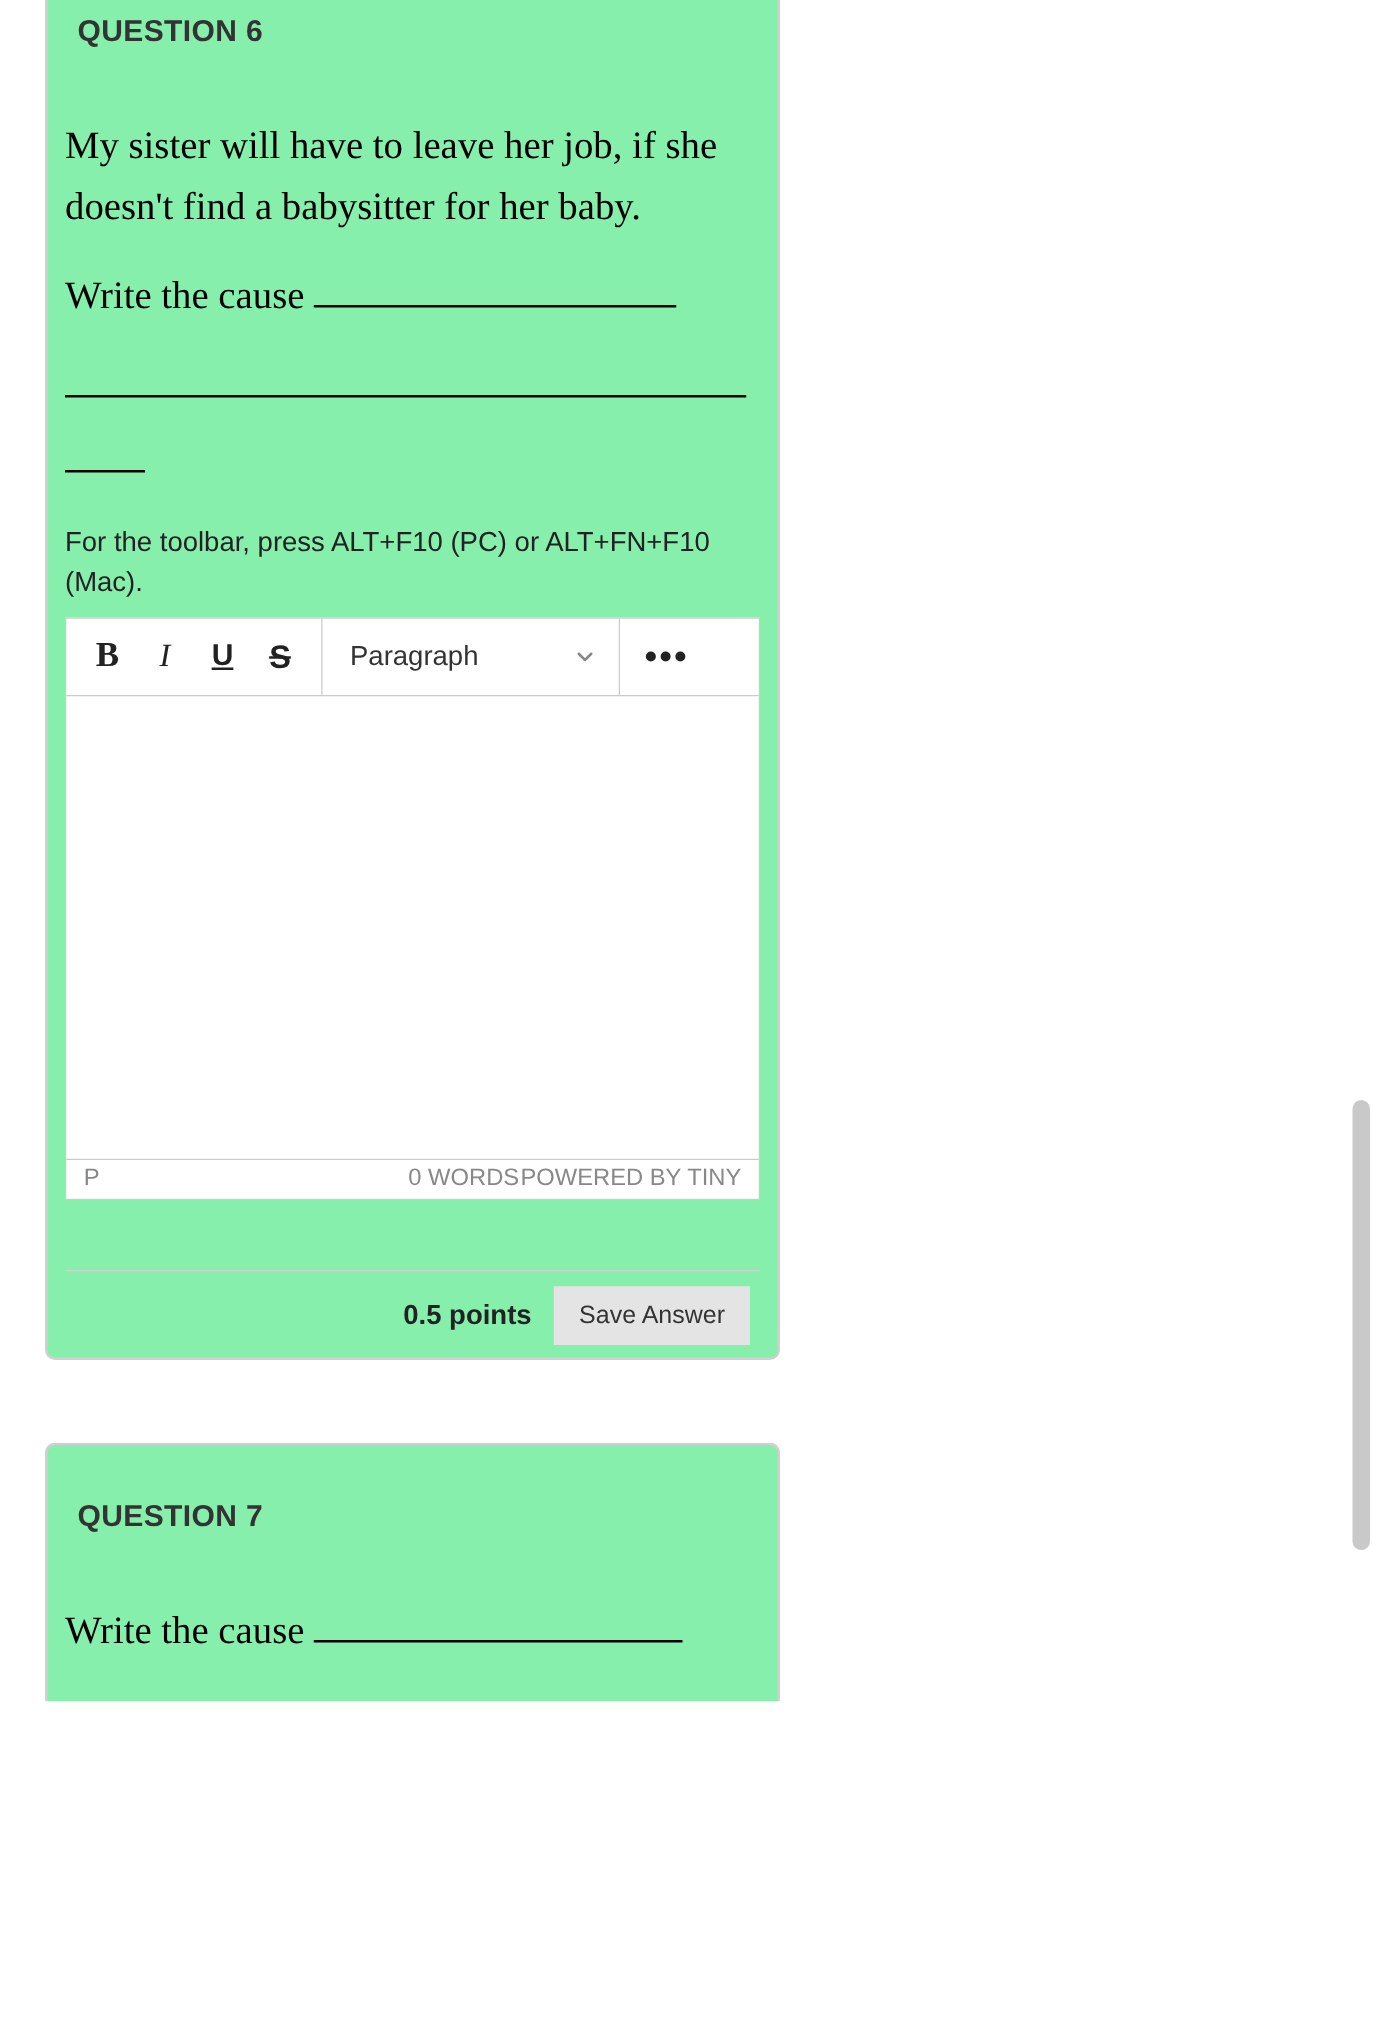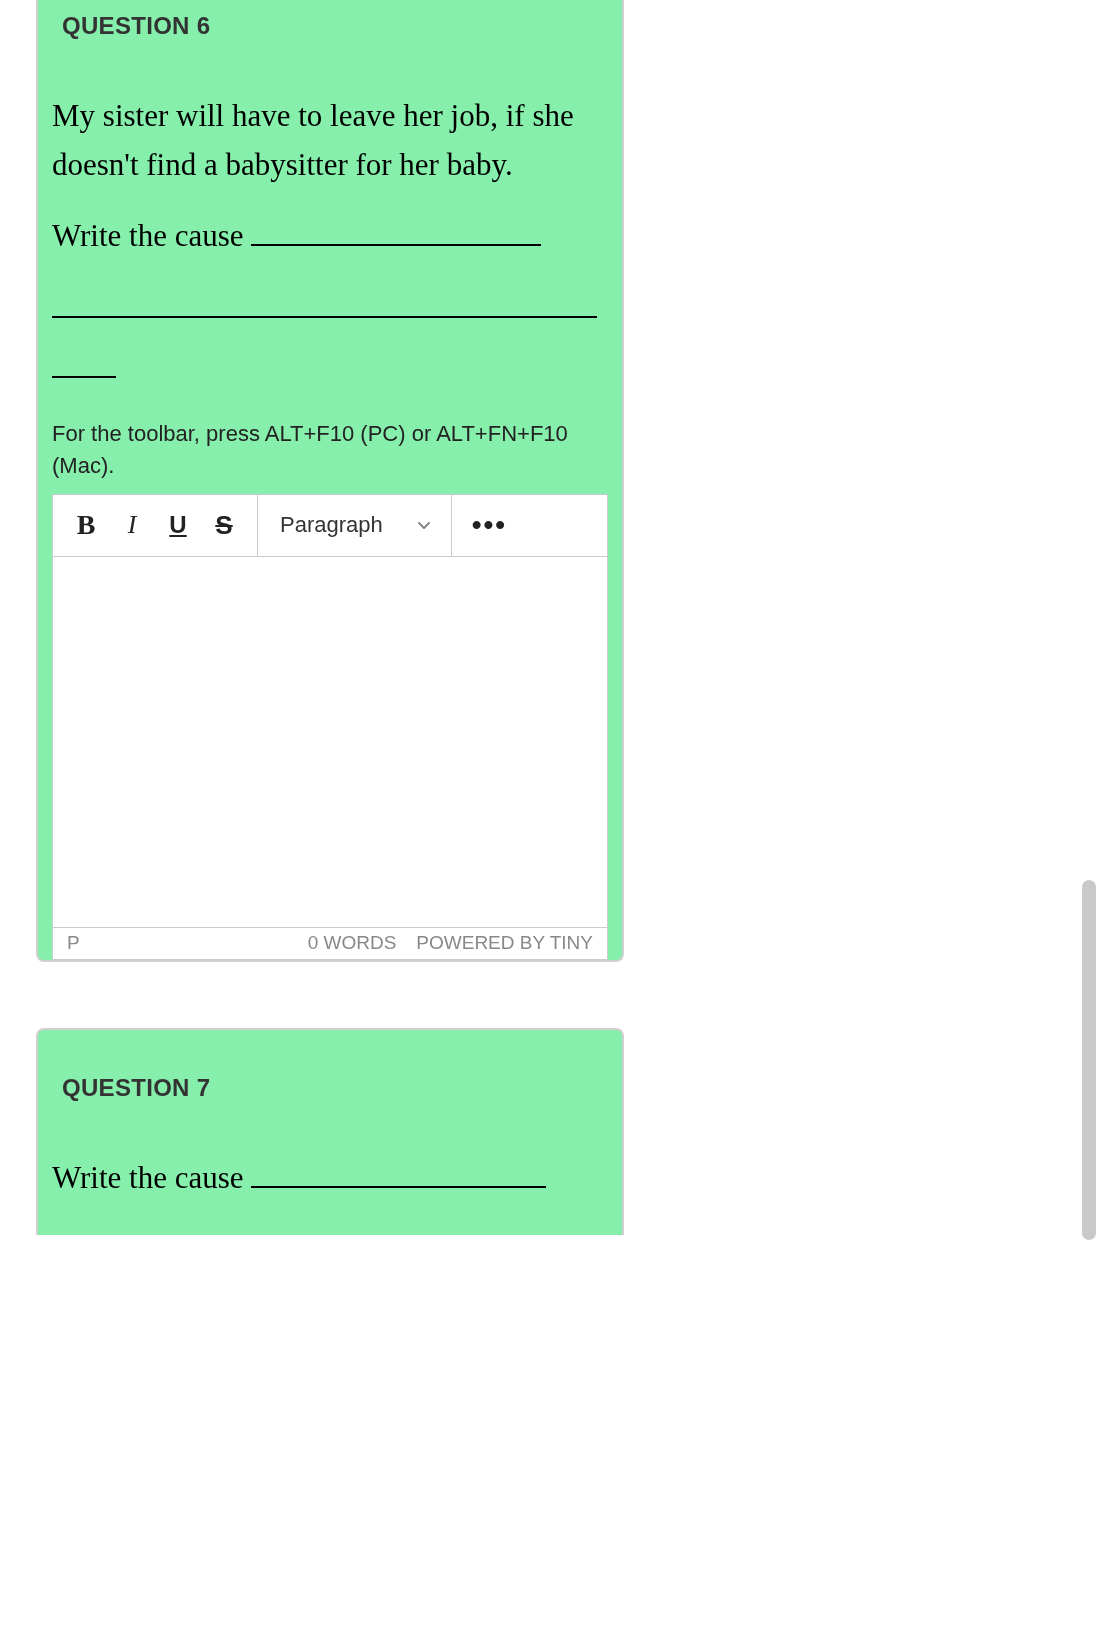--- a/index.html
+++ b/index.html
@@ -87,21 +87,21 @@
   }
   .fmt-btn.bold { font-weight: 800; font-family: Georgia, serif; font-size: 28px;}
   .fmt-btn.italic { font-style: italic; font-family: Georgia, serif; font-size: 26px;}
   .fmt-btn.underline { text-decoration: underline; font-family: Arial, sans-serif; font-size: 24px; font-weight:600;}
   .fmt-btn.strike { text-decoration: line-through; font-family: Arial, sans-serif; font-size: 26px; font-weight:600;}
   .para-select {
     display: flex;
     align-items: center;
     padding: 0 18px 0 22px;
     border-right: 1px solid #ccc;
-    gap: 32px;
+    gap: 76px;
     cursor: pointer;
   }
   .para-label {
     font-size: 22px;
     color: #333;
   }
   .chevron {
     width: 18px; height: 18px;
     display:flex; align-items:center; justify-content:center;
   }
@@ -126,21 +126,21 @@
     height: 32px;
     display: flex;
     align-items: center;
     padding: 0 14px;
     font-size: 19px;
     color: #888;
     justify-content: space-between;
   }
   .status-right {
     display: flex;
-    gap: 20px;
+    gap: 1px;
   }
   .q-footer {
     margin-top: 56px;
     border-top: 1px solid #d0d0d0;
     padding: 12px 8px 10px 8px;
     display: flex;
     justify-content: flex-end;
     align-items: center;
     gap: 18px;
   }
@@ -207,20 +207,24 @@
         <div class="editor-area"></div>
         <div class="editor-status">
           <span>P</span>
           <span class="status-right">
             <span>0 WORDS</span>
             <span>POWERED BY TINY</span>
           </span>
         </div>
       </div>
 
+      <div class="q-footer">
+        <span class="points">0.5 points</span>
+        <button class="save-btn">Save Answer</button>
+      </div>
     </div>
   </div>
 
   <div class="question-card" style="margin-bottom:0; border-bottom:none; border-bottom-left-radius:0; border-bottom-right-radius:0;">
     <div class="q-header" style="padding-top:44px;">
       <div class="q-title">QUESTION 7</div>
     </div>
     <div class="q-body" style="padding-bottom:10px;">
       <div class="prompt-text">
         <span>Write the cause </span><span class="blank-line bl-q7"></span>

